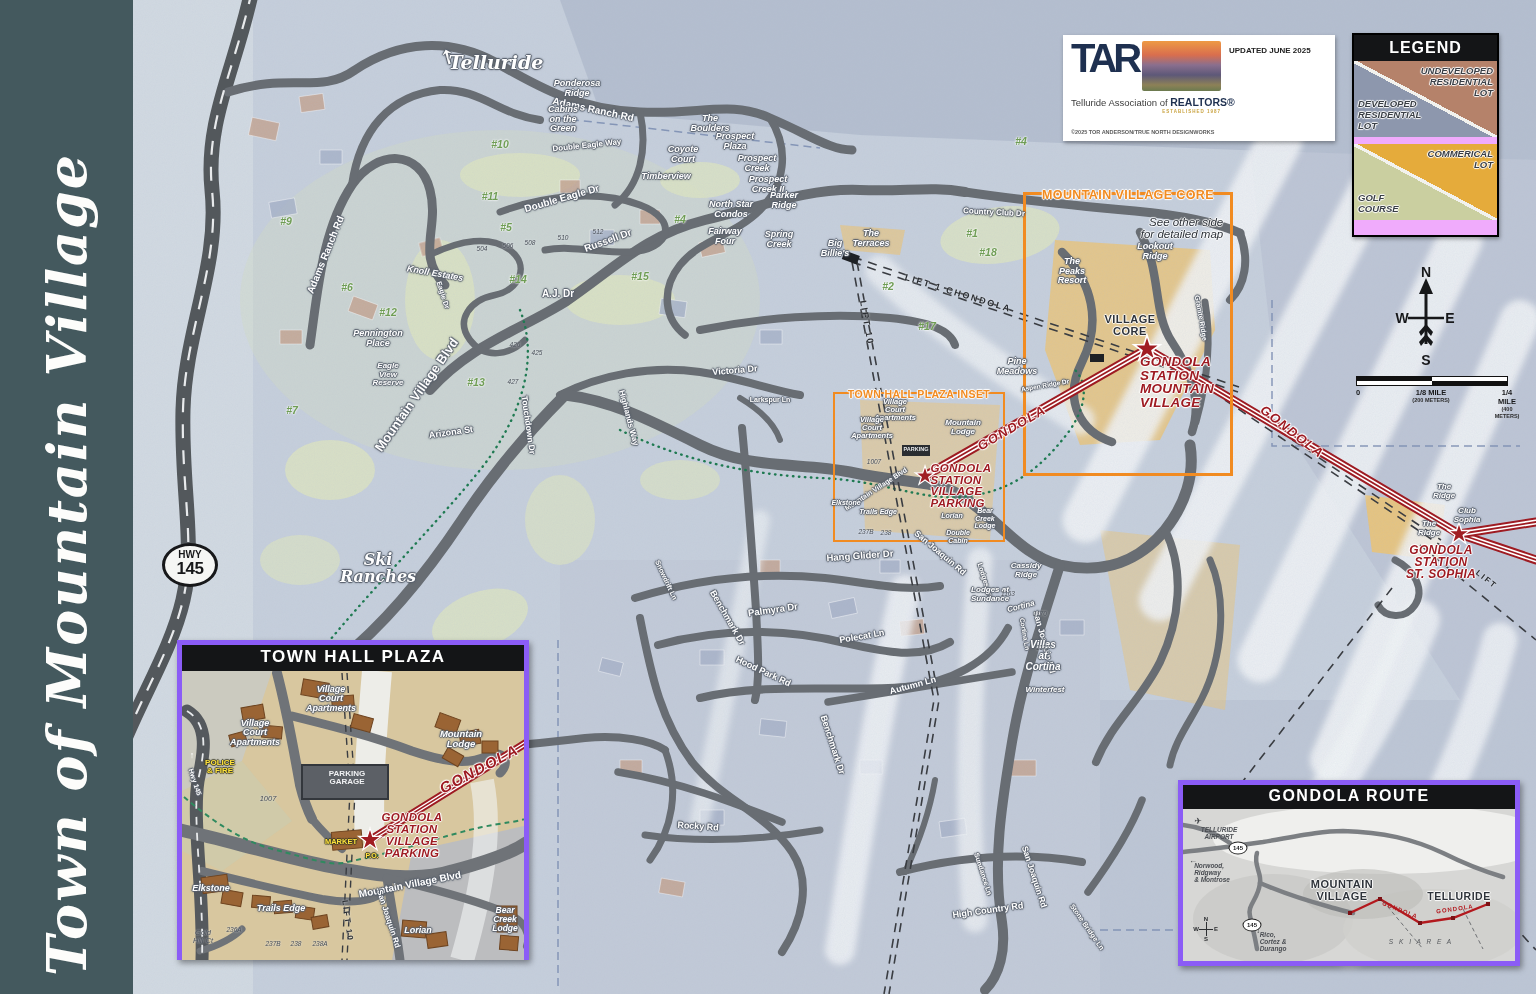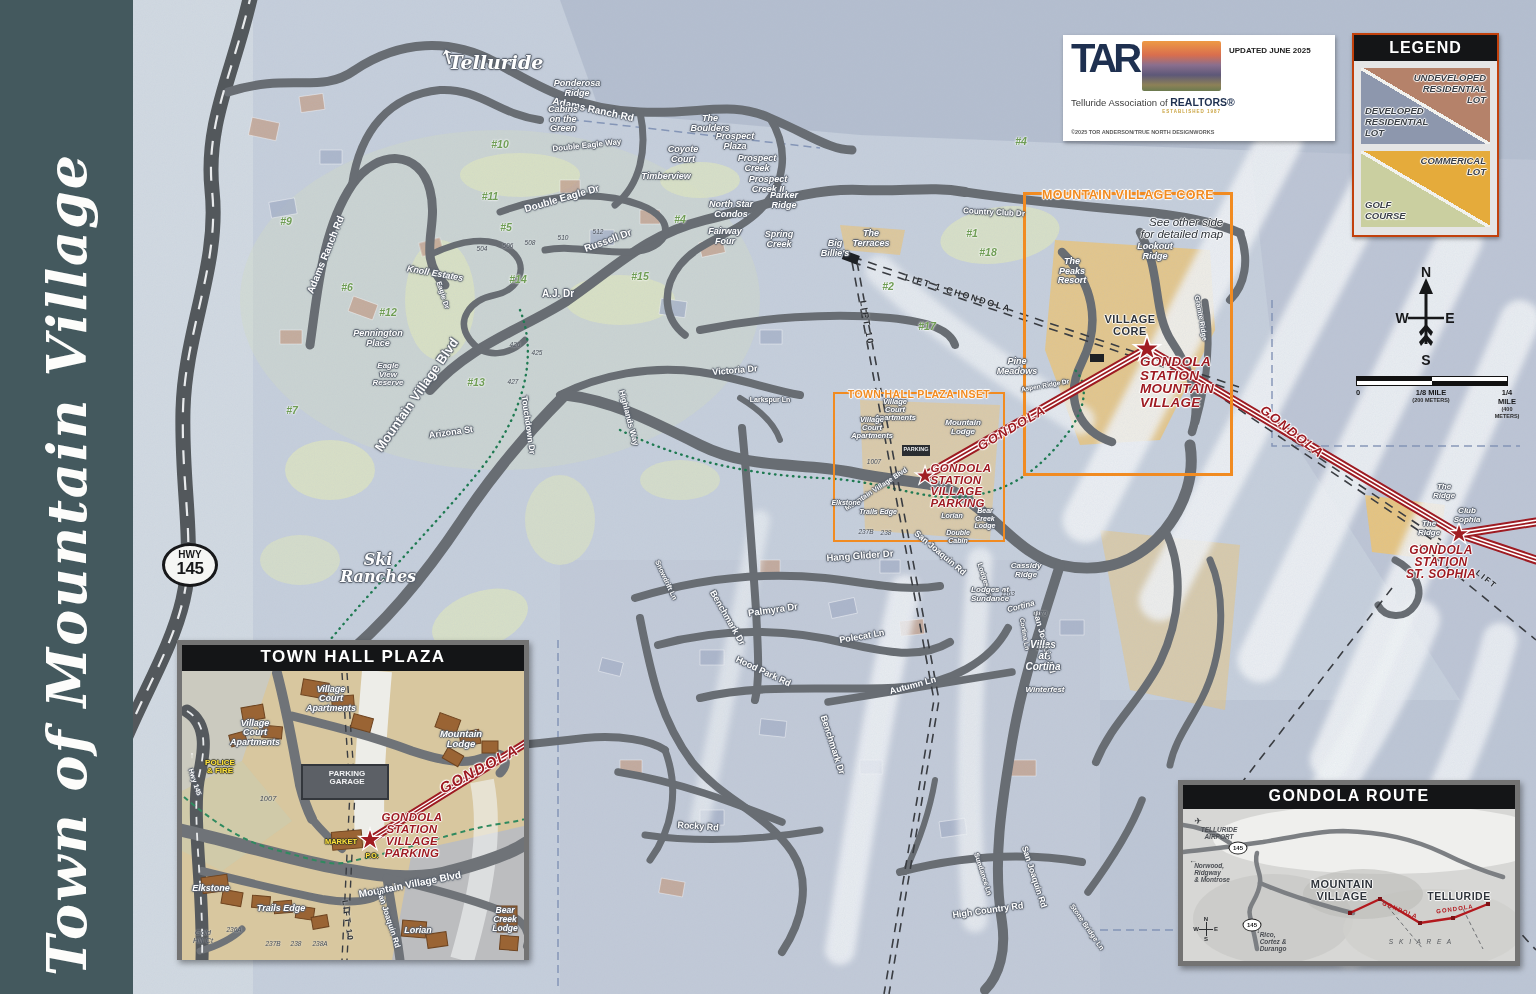--- a/index.html
+++ b/index.html
@@ -34,41 +34,41 @@
   .tar .tarword{font-weight:bold;font-size:40px;line-height:.85;color:#1e3050;letter-spacing:-4px;font-family:"Liberation Sans",sans-serif;}
   .tar .photo{width:86px;height:50px;border-radius:2px;background:linear-gradient(180deg,#ee9a44 0%,#d96e4e 28%,#8a6f8e 48%,#5d5878 68%,#8d8157 88%,#6b7a4f 100%);}
   .tar .org{font-size:9.5px;color:#3c3c3c;margin-top:5px;white-space:nowrap;}
   .tar .org b{color:#1e3050;font-size:10.5px;}
   .tar .est{font-size:4.5px;color:#c9a23f;font-weight:bold;letter-spacing:1px;text-align:right;margin-top:1px;}
   .tar .copy{position:absolute;bottom:0;left:0;font-size:5.5px;font-weight:bold;color:#5c5c5c;white-space:nowrap;}
   .tar .rcol{flex:1;display:flex;flex-direction:column;}
   .tar .disc{font-size:8px;font-weight:bold;color:#3a3a3a;line-height:1.32;}
   .tar .upd{font-size:8px;font-weight:bold;color:#222;margin-top:5px;}
   
-  .legend{left:1352px;top:33px;width:147px;height:204px;border:2px solid #c2410c;box-sizing:border-box;background:#e5e5e5;}
+  .legend{left:1352px;top:33px;width:147px;height:204px;border:2px solid #000000;box-sizing:border-box;background:#f0abfc;}
   .legend .hdr{background:#141517;color:#fff;text-align:center;font-weight:bold;font-size:16px;letter-spacing:1px;padding:4px 0;}
-  .legend .bd{padding:7px;}
+  .legend .bd{}
   .legend .sw{position:relative;height:76px;margin-bottom:7px;}
   .legend .sw .tr{position:absolute;right:4px;top:5px;text-align:right;}
   .legend .sw .bl{position:absolute;left:4px;bottom:5px;text-align:left;}
   .legend .sl{font-weight:bold;font-style:italic;font-size:9.5px;line-height:1.15;color:#3a3f46;text-shadow:-1px 0 1px #fff,1px 0 1px #fff,0 -1px 1px #fff,0 1px 1px #fff;white-space:pre-line;}
   
   .compass{position:absolute;left:1398px;top:266px;width:56px;height:104px;z-index:20;}
   .compass .cl{position:absolute;font-weight:bold;font-size:14px;color:#17181a;transform:translate(-50%,-50%);}
   .scale{position:absolute;left:1356px;top:376px;width:154px;z-index:20;}
   .scale .bar{position:relative;width:150px;height:8px;border:1.5px solid #111;box-sizing:content-box;background:#fff;}
   .scale .bar .h1{position:absolute;left:0;top:0;width:50%;height:50%;background:#111;}
   .scale .bar .h2{position:absolute;left:50%;top:50%;width:50%;height:50%;background:#111;}
   .scale .row{position:relative;height:24px;font-size:7.5px;font-weight:bold;color:#17181a;}
   .scale .z{position:absolute;left:0;top:2px;}
   .scale .m1{position:absolute;left:75px;top:2px;transform:translateX(-50%);text-align:center;line-height:1.2;}
   .scale .m2{position:absolute;left:151px;top:2px;transform:translateX(-50%);text-align:center;line-height:1.2;}
   .scale .sub{font-size:5.5px;font-weight:bold;color:#2b2b2b;display:block;}
   
-  .binset{position:absolute;z-index:25;border:5px solid #737373;background:#d8c79f;box-shadow:2px 3px 6px rgba(0,0,0,.4);box-sizing:border-box;}
+  .binset{position:absolute;z-index:25;border:5px solid #8b5cf6;background:#d8c79f;box-shadow:2px 3px 6px rgba(0,0,0,.4);box-sizing:border-box;}
   .binset .bhdr{height:26px;background:#141517;color:#fff;text-align:center;font-weight:bold;font-size:17px;letter-spacing:1.5px;line-height:24px;}
   .binset .bodyw{position:absolute;left:0;right:0;bottom:0;overflow:hidden;}
   .ilbl{position:absolute;transform:translate(-50%,-50%);white-space:pre-line;text-align:center;line-height:1.05;z-index:5;pointer-events:none;}
 </style>
 </head>
 <body>
 
 <div class="stage">
 
   <svg class="terrain" width="1536" height="994" viewBox="0 0 1536 994">

